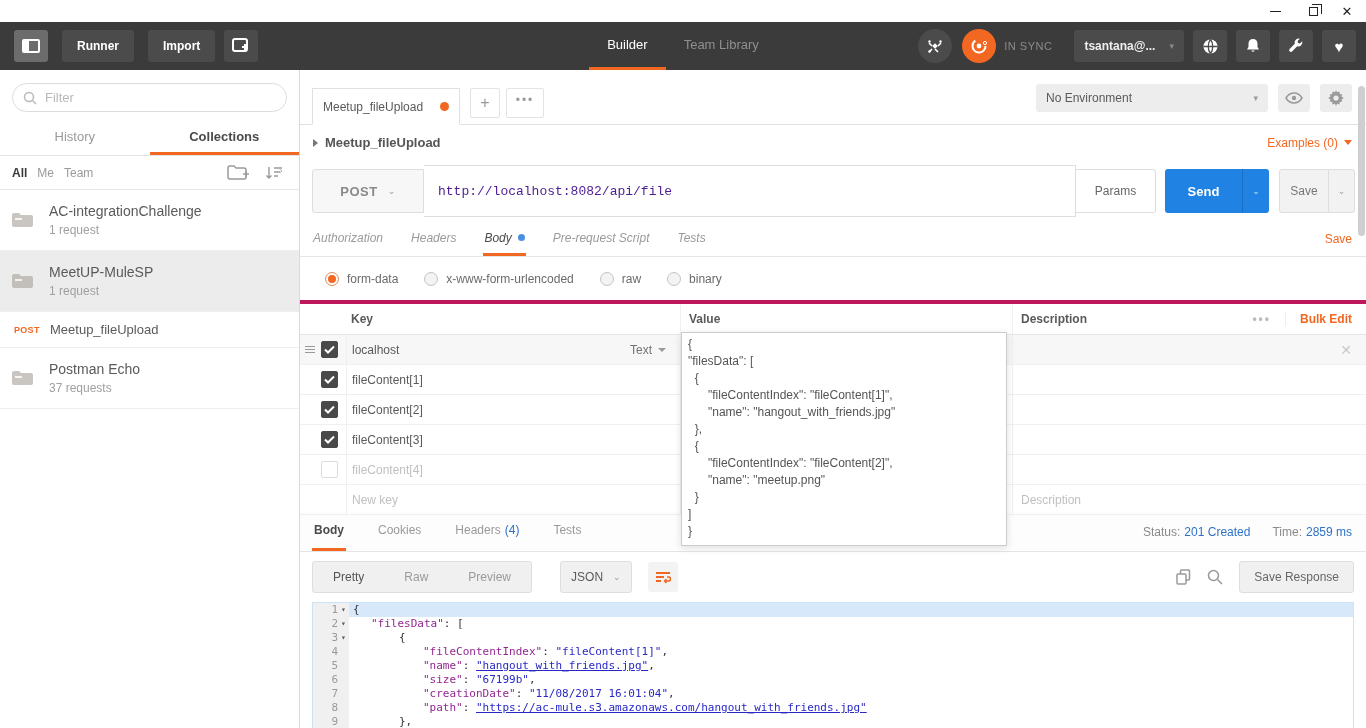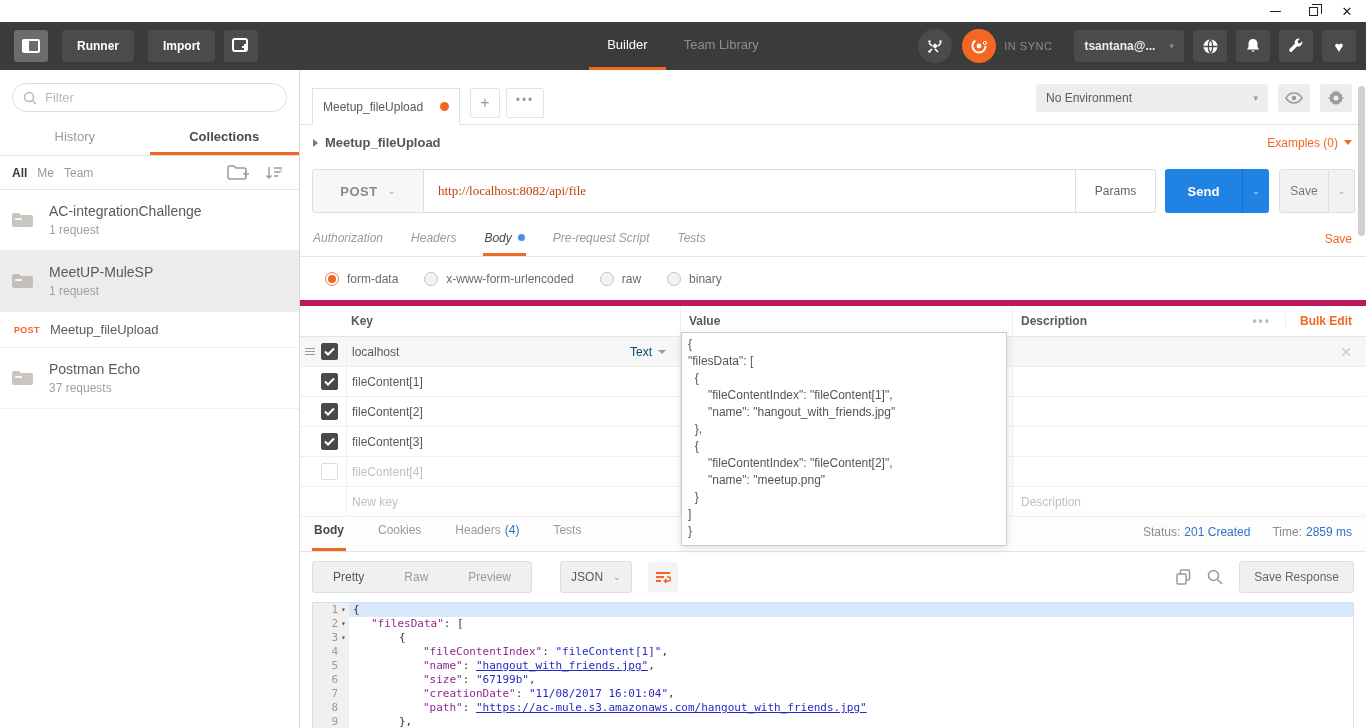--- a/index.html
+++ b/index.html
@@ -94,22 +94,22 @@
   .examples { margin-left:auto; font-size:12px; color:#f26722; cursor:pointer; display:flex; align-items:center; }
   .examples .tri { width:0; height:0; border-top:5px solid #f26722; border-left:4px solid transparent; border-right:4px solid transparent; margin-left:6px; }
 
   
   .reqbarwrap { height:62px; display:flex; align-items:center; padding:0 11px 0 12px; }
   .reqbar { display:flex; align-items:center; width:100%; height:44px; }
   .methodsel { width:112px; height:44px; background:#f7f7f7; border:1px solid #dedede; border-radius:3px 0 0 3px;
     display:flex; align-items:center; justify-content:center; font-size:13px; font-weight:bold; color:#8a8a8a;
     letter-spacing:.5px; cursor:pointer; }
   .methodsel .chev { margin-left:10px; color:#aaa; }
-  .urlinput { flex:1; height:44px; border:1px solid #dedede; border-left:none; padding:0 14px; font-size:13px;
-    color:#c2410c; font-family:Liberation Serif, serif; outline:none; }
+  .urlinput { flex:1; height:52px; border:1px solid #dedede; border-left:none; padding:0 14px; font-size:13px;
+    color:#4c1d95; font-family:Liberation Mono, monospace; outline:none; }
   .paramsbtn { width:80px; height:44px; border:1px solid #dedede; border-left:none; border-radius:0 3px 3px 0;
     background:#fff; font-size:12px; color:#666; font-family:inherit; cursor:pointer; }
   .sendgroup { display:flex; margin-left:9px; cursor:pointer; }
   .sendbtn { width:77px; height:44px; background:#2082e2; color:#fff; font-size:13px; font-weight:bold;
     border:none; border-radius:3px 0 0 3px; font-family:inherit; cursor:pointer; }
   .senddrop { width:27px; height:44px; background:#2082e2; border-left:1px solid #1a6fc4; border-radius:0 3px 3px 0;
     display:flex; align-items:center; justify-content:center; color:#cfe4f9; }
   .savegroup { display:flex; margin-left:10px; cursor:pointer; }
   .savebtn { width:50px; height:44px; background:#f2f2f2; border:1px solid #dedede; border-radius:3px 0 0 3px;
     font-size:12px; color:#777; font-family:inherit; cursor:pointer; }
@@ -128,21 +128,21 @@
   .bodymodes { height:43px; display:flex; align-items:center; padding-left:25px; }
   .radio { display:flex; align-items:center; margin-right:26px; cursor:pointer; }
   .rcircle { width:14px; height:14px; border-radius:50%; border:1px solid #c4c4c4; background:#f3f3f3;
     margin-right:8px; position:relative; }
   .radio.on .rcircle { background:#fff; border-color:#e08954; }
   .radio.on .rcircle:after { content:""; position:absolute; left:2px; top:2px; width:8px; height:8px;
     border-radius:50%; background:#f26722; }
   .rlabel { font-size:12px; color:#6a6a6a; }
 
   
-  .kvtable { height:212px; border-top:6px solid #be185d; position:relative; }
+  .kvtable { height:212px; border-top:4px solid #be185d; position:relative; }
   .kvrow { display:flex; align-items:center; border-bottom:1px solid #f0f0f0; height:30px; }
   .kvhead { height:31px; font-size:12px; font-weight:bold; color:#555; border-bottom:1px solid #e5e5e5; }
   .col-cb { width:46px; flex:none; display:flex; align-items:center; justify-content:flex-end; padding-right:8px; height:100%; }
   .col-key { width:334px; flex:none; display:flex; align-items:center; padding-left:5px; height:100%;
     border-left:1px solid #f0f0f0; font-size:12px; color:#5a5a5a; }
   .kvhead .col-key { border-left:none; }
   .col-val { width:332px; flex:none; padding-left:8px; height:100%; display:flex; align-items:center;
     border-left:1px solid #f0f0f0; font-size:12px; color:#5a5a5a; }
   .col-desc { flex:1; padding-left:8px; height:100%; display:flex; align-items:center;
     border-left:1px solid #f0f0f0; font-size:12px; color:#5a5a5a; }
@@ -150,21 +150,21 @@
     padding-right:14px; height:100%; }
   .kvhead .col-act { width:160px; border-left:none; }
   .hmenu { color:#bbb; letter-spacing:2px; font-size:12px; margin-right:14px; cursor:pointer; }
   .bulkedit { color:#f26722; font-size:12px; cursor:pointer; border-left:1px solid #eee; padding-left:14px; }
   .checkbox { width:17px; height:17px; border-radius:2px; border:1px solid #dcdcdc; background:#fff;
     display:flex; align-items:center; justify-content:center; cursor:pointer; flex:none; }
   .checkbox.on { background:#494949; border-color:#494949; color:#fff; }
   .draghandle { width:10px; margin-right:6px; color:#999; cursor:grab; display:flex; flex-direction:column; gap:2px; }
   .draghandle i { display:block; height:1px; background:#999; }
   .kvrow.first { background:#f7f7f7; }
-  .typesel { margin-left:auto; margin-right:14px; font-size:12px; color:#0c4a6e; display:flex;
+  .typesel { margin-left:auto; margin-right:14px; font-size:12px; color:#737373; display:flex;
     align-items:center; cursor:pointer; }
   .typesel .tri { width:0; height:0; border-top:4px solid #9a9a9a; border-left:4px solid transparent;
     border-right:4px solid transparent; margin-left:6px; }
   .placeholder { color:#c0c0c0 !important;text-align:center; }
   .closebtn { color:#c9c9c9; font-size:14px; cursor:pointer; }
   .valpopup { position:absolute; left:381px; top:262px; width:326px; height:214px; z-index:6;
     background:#fff; border:1px solid #ccc; box-shadow:0 2px 8px rgba(0,0,0,.12); }
   .valpopup textarea { width:100%; height:100%; border:none; outline:none; resize:none; padding:3px 6px;
     font-family:"Liberation Sans","DejaVu Sans",sans-serif; font-size:12px; line-height:17px; color:#555; }
 

